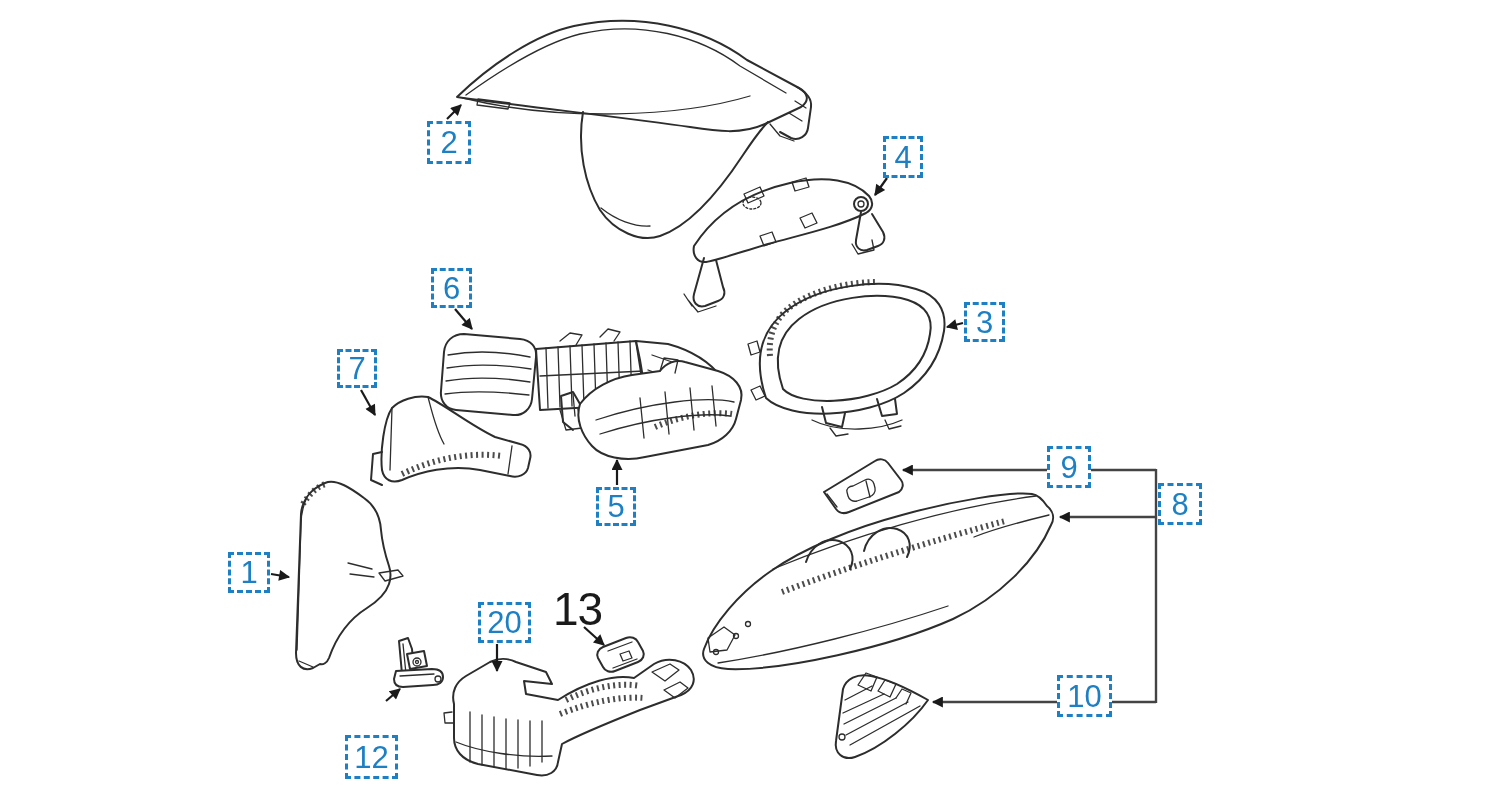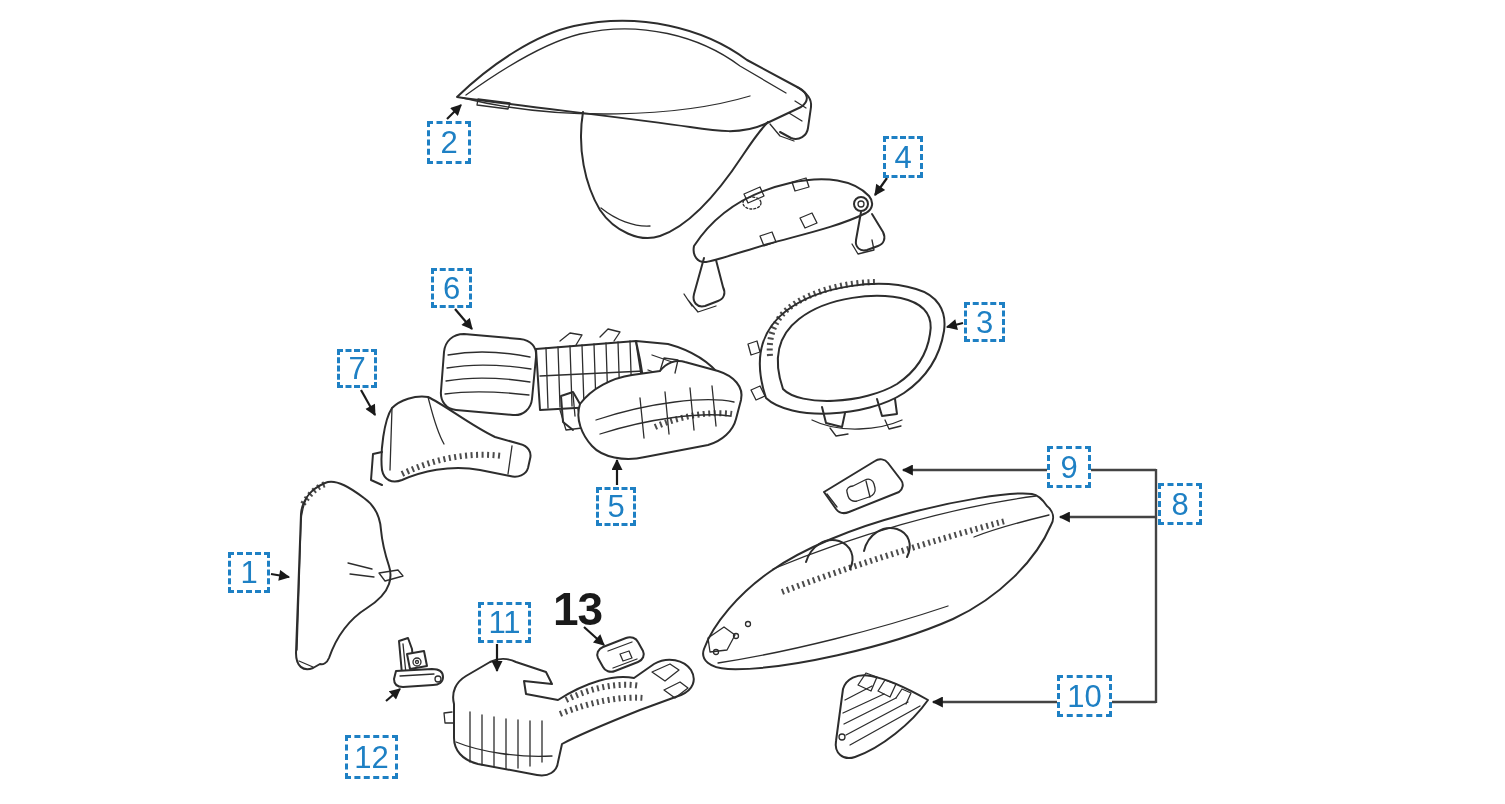--- a/index.html
+++ b/index.html
@@ -9,21 +9,21 @@
   }
   svg.diagram{position:absolute;left:0;top:0;z-index:1;}
   .callout{
     position:absolute;box-sizing:border-box;z-index:2;
     border:3px dashed #1e80c4;background:#ffffff;color:#1e80c4;
     display:flex;align-items:center;justify-content:center;
     font-size:31px;font-weight:300;line-height:1;cursor:pointer;
   }
   .callout-plain{
     position:absolute;z-index:2;color:#1a1a1a;
-    font-size:46px;font-weight:700;letter-spacing:-1px;line-height:1;
+    font-size:46px;font-weight:400;letter-spacing:-1px;line-height:1;
   }
   .ln{fill:none;stroke:#2d2d2d;stroke-width:2;stroke-linecap:round;stroke-linejoin:round;}
   .fw{fill:#ffffff;}
   .thin{stroke-width:1.3;}
   .hatch{fill:none;stroke:#2d2d2d;stroke-width:6;stroke-dasharray:2 3.5;opacity:.85;stroke-linecap:butt;}
   .conn{stroke:#444444;stroke-width:2.4;fill:none;}
   .arrowline{stroke:#1a1a1a;stroke-width:2.2;fill:none;}
 </style>
 </head>
 <body>
@@ -190,17 +190,17 @@
   <div class="callout" style="left:228px;top:552px;width:42px;height:41px;">1</div>
   <div class="callout" style="left:427px;top:121px;width:44px;height:43px;">2</div>
   <div class="callout" style="left:964px;top:302px;width:41px;height:40px;">3</div>
   <div class="callout" style="left:883px;top:136px;width:40px;height:42px;">4</div>
   <div class="callout" style="left:596px;top:487px;width:40px;height:39px;">5</div>
   <div class="callout" style="left:431px;top:268px;width:41px;height:40px;">6</div>
   <div class="callout" style="left:337px;top:349px;width:40px;height:39px;">7</div>
   <div class="callout" style="left:1158px;top:483px;width:44px;height:42px;">8</div>
   <div class="callout" style="left:1047px;top:446px;width:44px;height:42px;">9</div>
   <div class="callout" style="left:1057px;top:675px;width:55px;height:42px;">10</div>
-  <div class="callout" style="left:478px;top:602px;width:53px;height:41px;">11</div>
+  <div class="callout" style="left:478px;top:602px;width:53px;height:41px;">20</div>
   <div class="callout" style="left:345px;top:703px;width:53px;height:44px;margin-top:32px;">12</div>
   <div class="callout-plain" style="left:553px;top:586px;">13</div>
 
 </div>
 
 </body></html>

